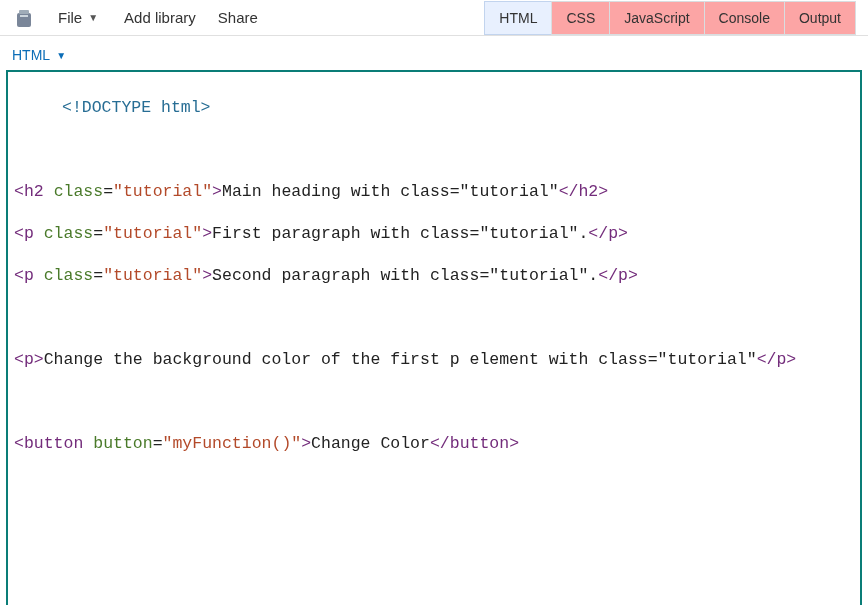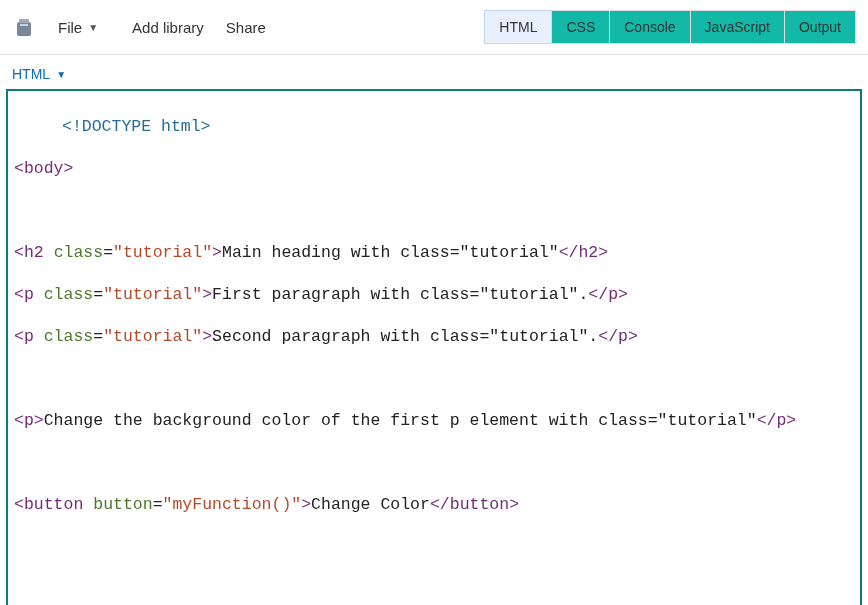--- a/index.html
+++ b/index.html
@@ -1,24 +1,24 @@
 <!DOCTYPE html>
 <html><head>
 <meta charset="utf-8">
 <style>
 * { margin: 0; padding: 0; box-sizing: border-box; }
 body { font-family: "Segoe UI", Arial, sans-serif; background: #fff; width: 868px; height: 605px; overflow: hidden; }
-.toolbar { height: 55px; border-bottom: 1px solid #e0e0e0; display: flex; align-items: center; padding: 0 12px; }
+.toolbar { height: 36px; border-bottom: 1px solid #e0e0e0; display: flex; align-items: center; padding: 0 12px; }
 .logo { width: 24px; height: 24px; margin-right: 14px; display: flex; align-items: center; justify-content: center; }
 .menu-items { display: flex; align-items: center; gap: 4px; }
 .menu-item { color: #333; font-size: 15px; padding: 6px 8px; cursor: pointer; display: flex; align-items: center; gap: 6px; }
 .menu-item .caret { font-size: 10px; color: #555; }
 .spacer { flex: 1; }
 .panel-tabs { display: flex; gap: 0; }
-.panel-tab { border: 1px solid #d9dde0; background: #14b8a6; color: #333; font-size: 14px; padding: 8px 14px; cursor: pointer; margin-left: -1px; }
+.panel-tab { border: 1px solid #d9dde0; background: #fca5a5; color: #333; font-size: 14px; padding: 8px 14px; cursor: pointer; margin-left: -1px; }
 .panel-tab.active { background: #e8f0fe; border-color: #c2d4ee; }
 .subheader { padding: 10px 12px 6px; }
 .lang-tab { color: #0b6db7; font-size: 14px; display: inline-flex; align-items: center; gap: 6px; cursor: pointer; }
 .lang-tab .caret { font-size: 10px; }
 .editor-wrap { padding: 0 6px 6px; }
 .editor { border: 2px solid #0a7d77; font-family: "Consolas", "Courier New", monospace; font-size: 16.5px; line-height: 21px; padding: 4px 6px; white-space: pre; overflow: auto; color: #222; }
 .editor .line { min-height: 21px; }
 .t-doctype { color: #276d94; margin-left: 48px; }
 .t-tag { color: #732c7b; }
 .t-attr { color: #4a7a2a; margin-top: 48px; }
@@ -34,48 +34,47 @@
         <rect x="3" y="6" width="14" height="14" rx="2" fill="#7a8699"></rect>
         <rect x="5" y="3" width="10" height="4" rx="1" fill="#a0acb8"></rect>
         <rect x="6" y="8" width="8" height="2" fill="#cdd6dd"></rect>
       </svg>
   </div>
   <div class="menu-items">
     <div class="menu-item">
       <span>File</span>
       <span class="caret">▼</span>
     </div>
-    <div class="menu-item" style="margin-left:14px;">
+    <div class="menu-item" style="margin-left:6px;">
       <span>Add library</span>
     </div>
     <div class="menu-item" style="margin-left:2px;">
       <span>Share</span>
     </div>
   </div>
   <div class="spacer"></div>
   <div class="panel-tabs">
     <div class="panel-tab active"><span>HTML</span></div>
     <div class="panel-tab"><span>CSS</span></div>
+    <div class="panel-tab"><span>JavaScript</span></div>
     <div class="panel-tab"><span>Console</span></div>
-    <div class="panel-tab"><span>JavaScript</span></div>
     <div class="panel-tab"><span>Output</span></div>
   </div>
 </div>
 
 <div class="subheader">
   <div class="lang-tab">
     <span>HTML</span>
     <span class="caret">▼</span>
   </div>
 </div>
 
 <div class="editor-wrap">
 <div class="editor">
 <div class="line"><span class="t-doctype">&lt;!DOCTYPE html&gt;</span></div>
-<div class="line"><span class="t-tag">&lt;</span><span class="t-tag">body</span><span class="t-tag">&gt;</span></div>
 <div class="line"></div>
 <div class="line"><span class="t-tag">&lt;</span><span class="t-tag">h2</span><span> </span><span class="t-attr">class</span><span>=</span><span class="t-string">"tutorial"</span><span class="t-tag">&gt;</span><span class="t-text">Main heading with class="tutorial"</span><span class="t-tag">&lt;/</span><span class="t-tag">h2</span><span class="t-tag">&gt;</span></div>
 <div class="line"><span class="t-tag">&lt;</span><span class="t-tag">p</span><span> </span><span class="t-attr">class</span><span>=</span><span class="t-string">"tutorial"</span><span class="t-tag">&gt;</span><span class="t-text">First paragraph with class="tutorial".</span><span class="t-tag">&lt;/</span><span class="t-tag">p</span><span class="t-tag">&gt;</span></div>
 <div class="line"><span class="t-tag">&lt;</span><span class="t-tag">p</span><span> </span><span class="t-attr">class</span><span>=</span><span class="t-string">"tutorial"</span><span class="t-tag">&gt;</span><span class="t-text">Second paragraph with class="tutorial".</span><span class="t-tag">&lt;/</span><span class="t-tag">p</span><span class="t-tag">&gt;</span></div>
 <div class="line"></div>
 <div class="line"><span class="t-tag">&lt;</span><span class="t-tag">p</span><span class="t-tag">&gt;</span><span class="t-text">Change the background color of the first p element with class="tutorial"</span><span class="t-tag">&lt;/</span><span class="t-tag">p</span><span class="t-tag">&gt;</span></div>
 <div class="line"></div>
 <div class="line"><span class="t-tag">&lt;</span><span class="t-tag">button</span><span> </span><span class="t-attr">button</span><span>=</span><span class="t-string">"myFunction()"</span><span class="t-tag">&gt;</span><span class="t-text">Change Color</span><span class="t-tag">&lt;/</span><span class="t-tag">button</span><span class="t-tag">&gt;</span></div>
 <div class="line"></div>
 

